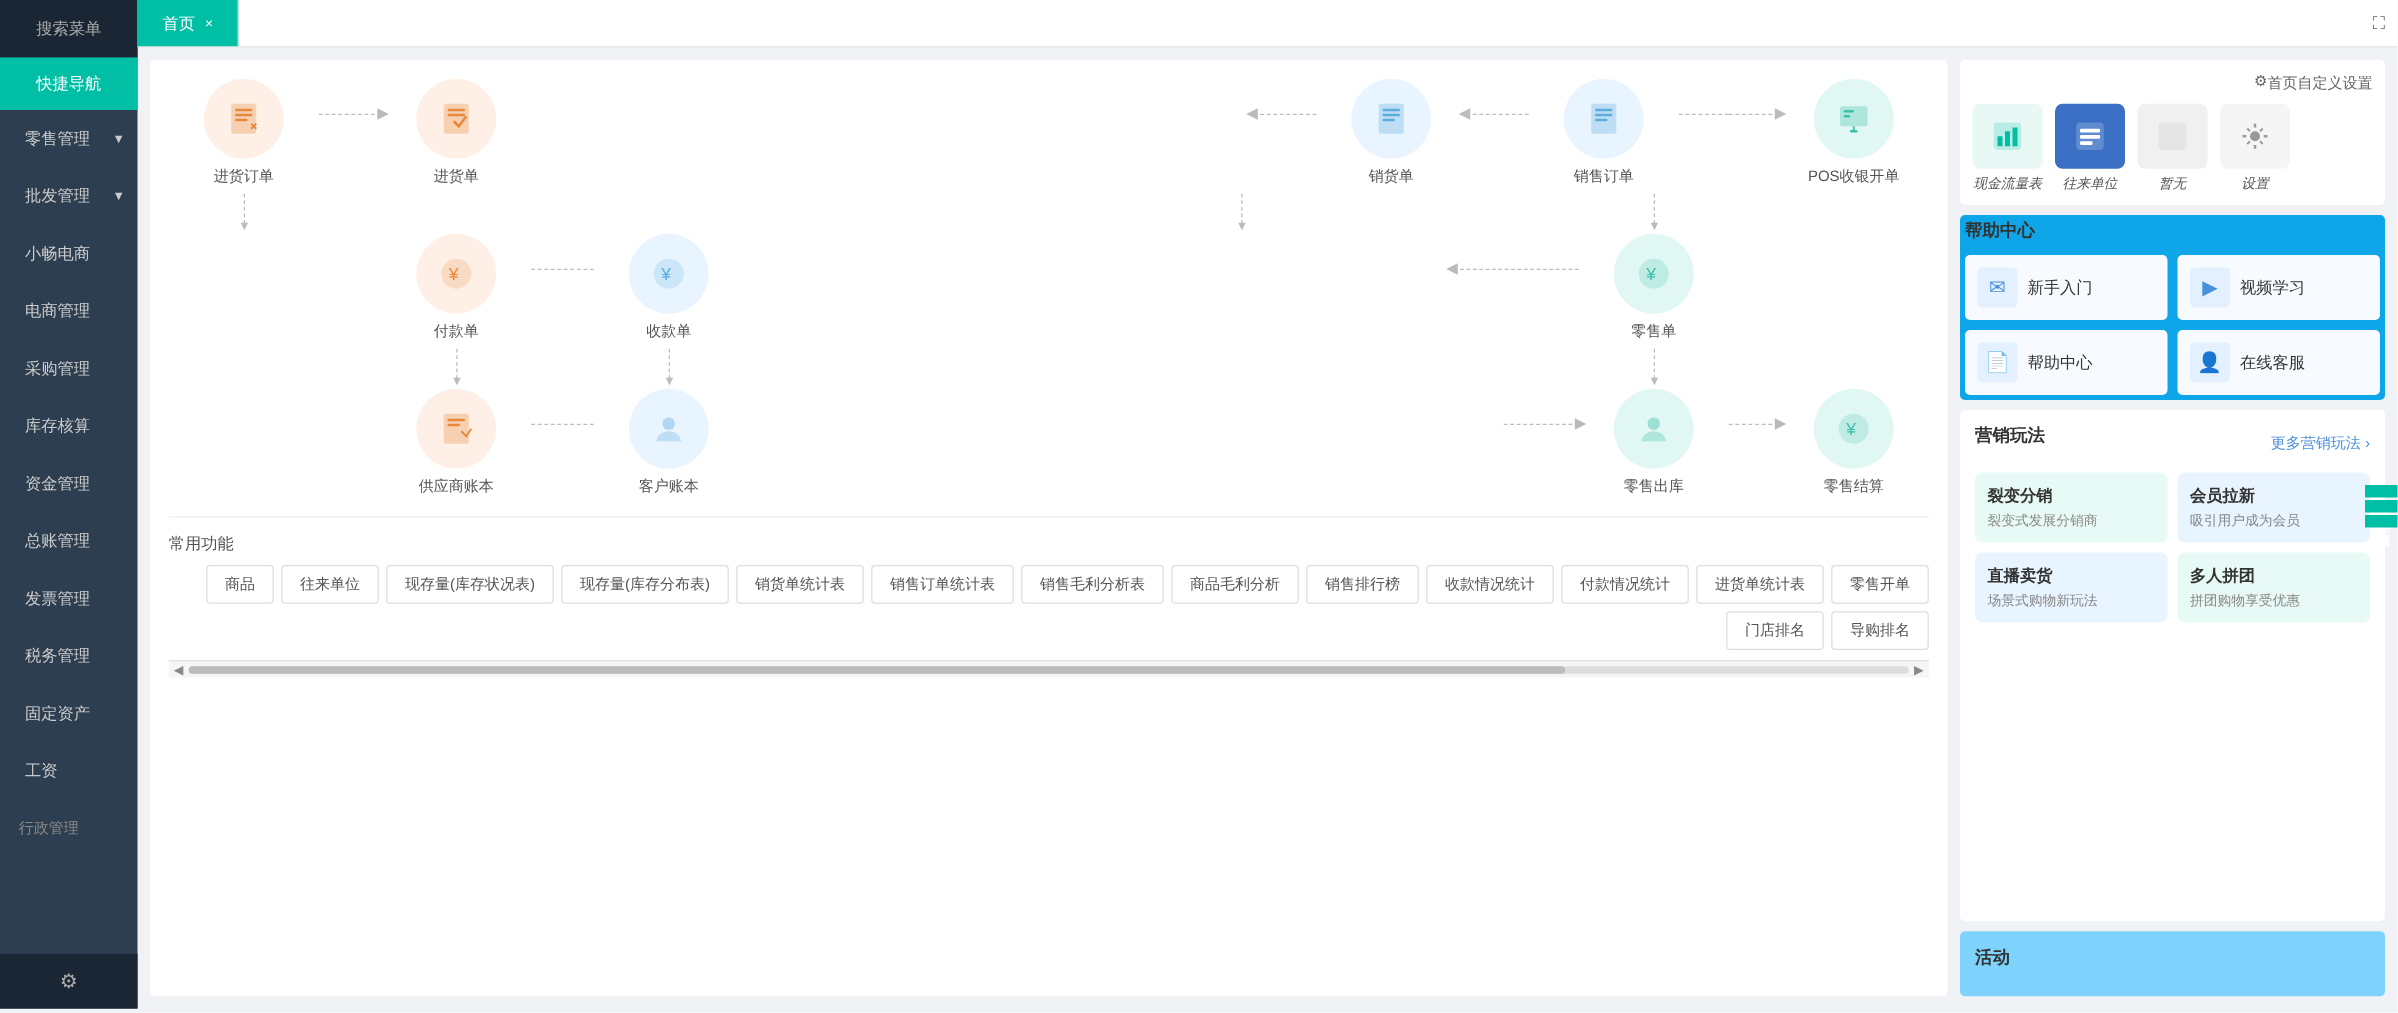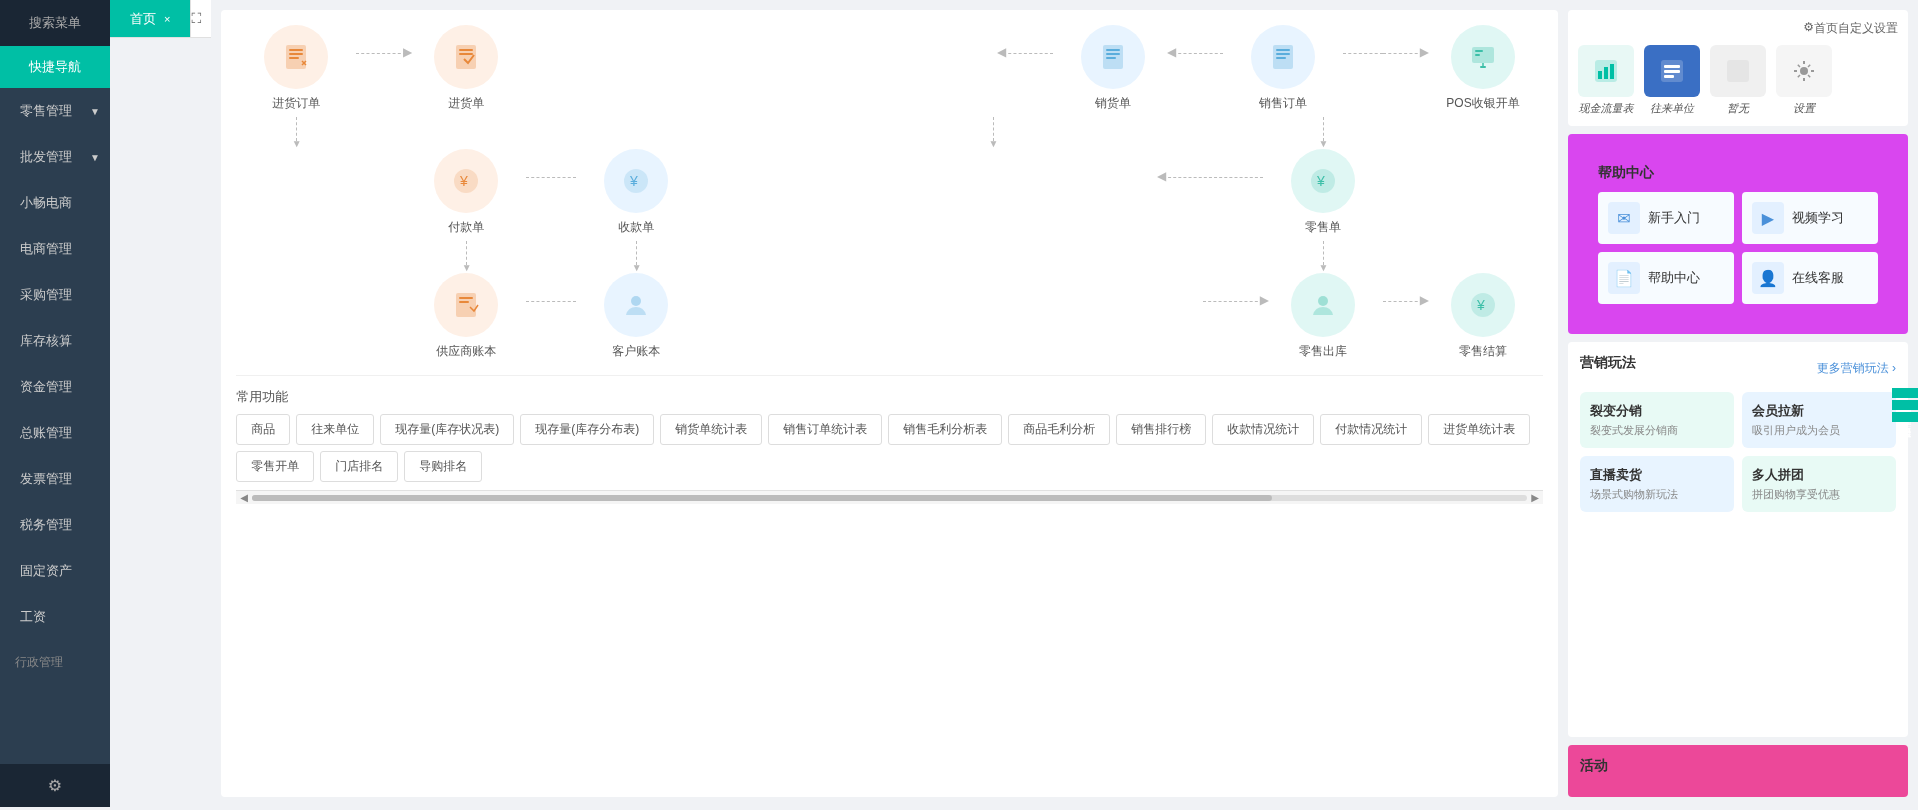--- a/index.html
+++ b/index.html
@@ -10,21 +10,21 @@
     
     .sidebar { width: 110px; background: #2c3e50; display: flex; flex-direction: column; flex-shrink: 0; height: 100%; }
     .sidebar-search { background: #1a2634; color: #aaa; padding: 14px 10px; text-align: center; font-size: 13px; cursor: pointer; }
     .sidebar-nav-label { background: #00bfa5; color: #fff; padding: 12px 10px; text-align: center; font-size: 13px; }
     .sidebar-item { color: #ccc; padding: 14px 10px; text-align: center; font-size: 13px; cursor: pointer; display: flex; align-items: center; justify-content: space-between; padding-left: 20px; padding-right: 10px; }
     .sidebar-item .arrow { font-size: 10px; }
     .sidebar-bottom { margin-top: auto; background: #1a2634; padding: 12px; text-align: center; }
     .sidebar-bottom-icon { color: #aaa; font-size: 16px; cursor: pointer; }
 
     
-    .main-area { flex: 1; display: flex; flex-direction: row; overflow: hidden; }
+    .main-area { flex: 1; display: flex; flex-direction: column; overflow: hidden; }
 
     
     .tab-bar { background: #fff; border-bottom: 1px solid #e0e0e0; display: flex; align-items: center; height: 38px; padding-left: 0; }
     .tab { padding: 0 20px; height: 100%; display: flex; align-items: center; font-size: 13px; cursor: pointer; border-right: 1px solid #e0e0e0; }
     .tab.active { background: #00bfa5; color: #fff; }
     .tab-close { margin-left: 8px; font-size: 11px; }
     .tab-bar-right { margin-left: auto; padding-right: 10px; }
     .fullscreen-icon { cursor: pointer; font-size: 14px; color: #666; }
 
     
@@ -42,21 +42,21 @@
     .quick-icons-grid { display: flex; gap: 10px; font-style: italic; }
     .quick-icon-item { display: flex; flex-direction: column; align-items: center; gap: 4px; cursor: pointer; }
     .quick-icon-box { width: 56px; height: 52px; border-radius: 6px; display: flex; align-items: center; justify-content: center; font-size: 20px; }
     .quick-icon-box.green { background: #e8f8f5; color: #00bfa5; }
     .quick-icon-box.blue-dark { background: #3a6fc4; color: #fff; }
     .quick-icon-box.gray { background: #f0f0f0; color: #aaa; }
     .quick-icon-box.light-gray { background: #f5f5f5; color: #999; }
     .quick-icon-label { font-size: 11px; color: #555; text-align: center; }
 
     
-    .help-section { background: #d946ef; border-radius: 4px; padding: 30px; }
+    .help-section { background: #0ea5e9; border-radius: 4px; padding: 4px; }
     .section-title { font-size: 14px; font-weight: bold; color: #333; margin-bottom: 10px; }
     .help-grid { display: grid; grid-template-columns: 1fr 1fr; gap: 8px; }
     .help-item { display: flex; align-items: center; gap: 8px; padding: 10px; background: #f7fbff; border-radius: 4px; cursor: pointer; }
     .help-item-icon { width: 32px; height: 32px; border-radius: 4px; display: flex; align-items: center; justify-content: center; font-size: 16px; }
     .help-item-icon.blue { background: #e3f0ff; color: #4a90d9; }
     .help-item-label { font-size: 13px; color: #333; }
 
     
     .marketing-section { background: #fff; border-radius: 4px; padding: 12px; flex: 1; }
     .marketing-header { display: flex; justify-content: space-between; align-items: center; margin-bottom: 10px; }
@@ -70,30 +70,30 @@
     .node { display: flex; flex-direction: column; align-items: center; width: 120px; }
     .node-circle { width: 64px; height: 64px; border-radius: 50%; display: flex; align-items: center; justify-content: center; font-size: 24px; margin-bottom: 6px; }
     .node-circle.orange { background: #fef0e6; color: #e8883a; }
     .node-circle.blue-light { background: #e8f4ff; color: #5aaddc; }
     .node-circle.teal-light { background: #e0f7f4; color: #3dbfa8; }
     .node-label { font-size: 12px; color: #555; text-align: center; }
 
     
     .common-functions { border-top: 1px solid #f0f0f0; padding-top: 12px; margin-top: 5px; }
     .common-functions-title { font-size: 13px; color: #555; margin-bottom: 8px; }
-    .functions-grid { display: flex; flex-wrap: wrap; gap: 6px; }
+    .functions-grid { display: flex; flex-wrap: wrap; gap: 6px; justify-content: flex-end; }
     .func-btn { padding: 6px 14px; border: 1px solid #ddd; border-radius: 3px; font-size: 12px; color: #555; cursor: pointer; background: #fff; white-space: nowrap; }
 
     
     .scroll-bar-area { height: 14px; background: #f5f5f5; border-top: 1px solid #e0e0e0; display: flex; align-items: center; gap: 4px; padding: 0 4px; }
     .scroll-arrow { cursor: pointer; font-size: 10px; color: #888; }
     .scroll-track { flex: 1; height: 6px; background: #ddd; border-radius: 3px; position: relative; }
     .scroll-thumb { width: 80%; height: 100%; background: #bbb; border-radius: 3px; }
 
-    .activities-section { background: #ec4899; border-radius: 4px; padding: 12px; }
+    .activities-section { background: #7dd3fc; border-radius: 4px; padding: 12px; }
   </style>
 </head>
 <body>
 
 <div class="app-container">
 
   <div class="sidebar">
     <div class="sidebar-search">搜索菜单</div>
     <div class="sidebar-nav-label">快捷导航</div>
 

